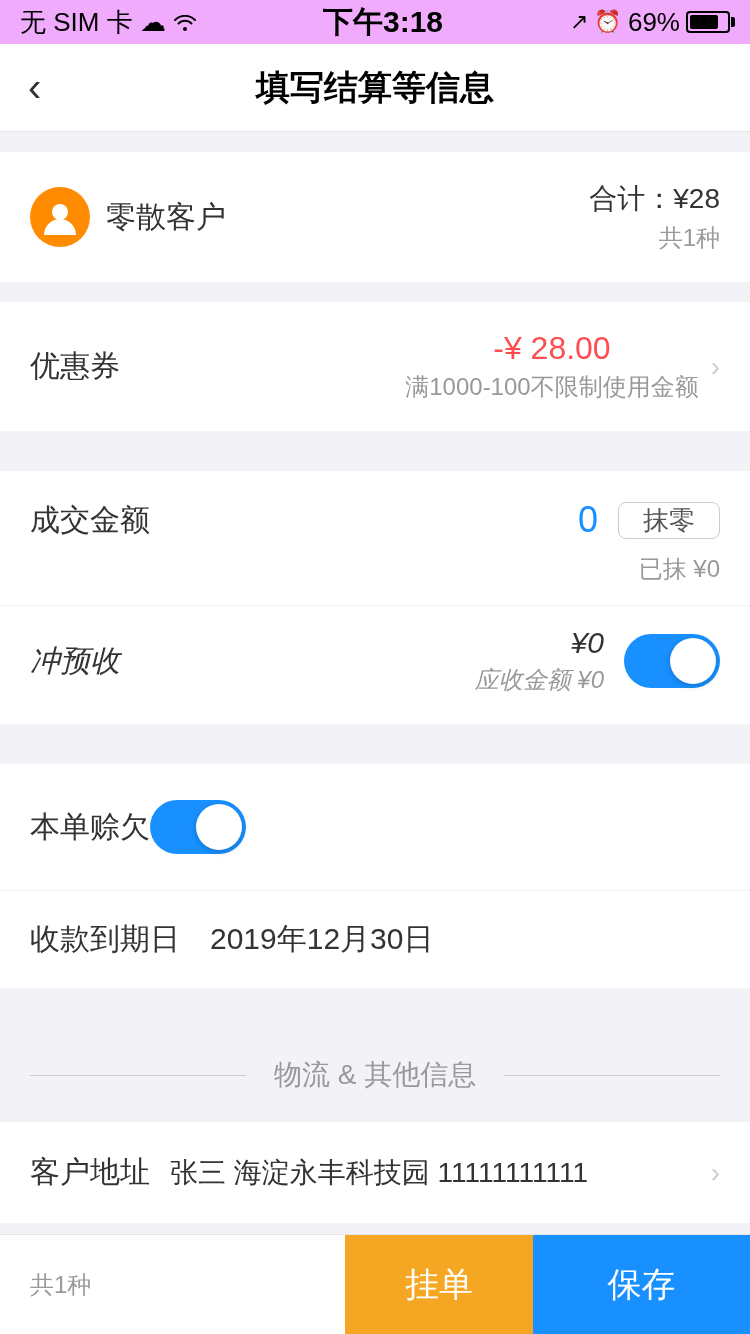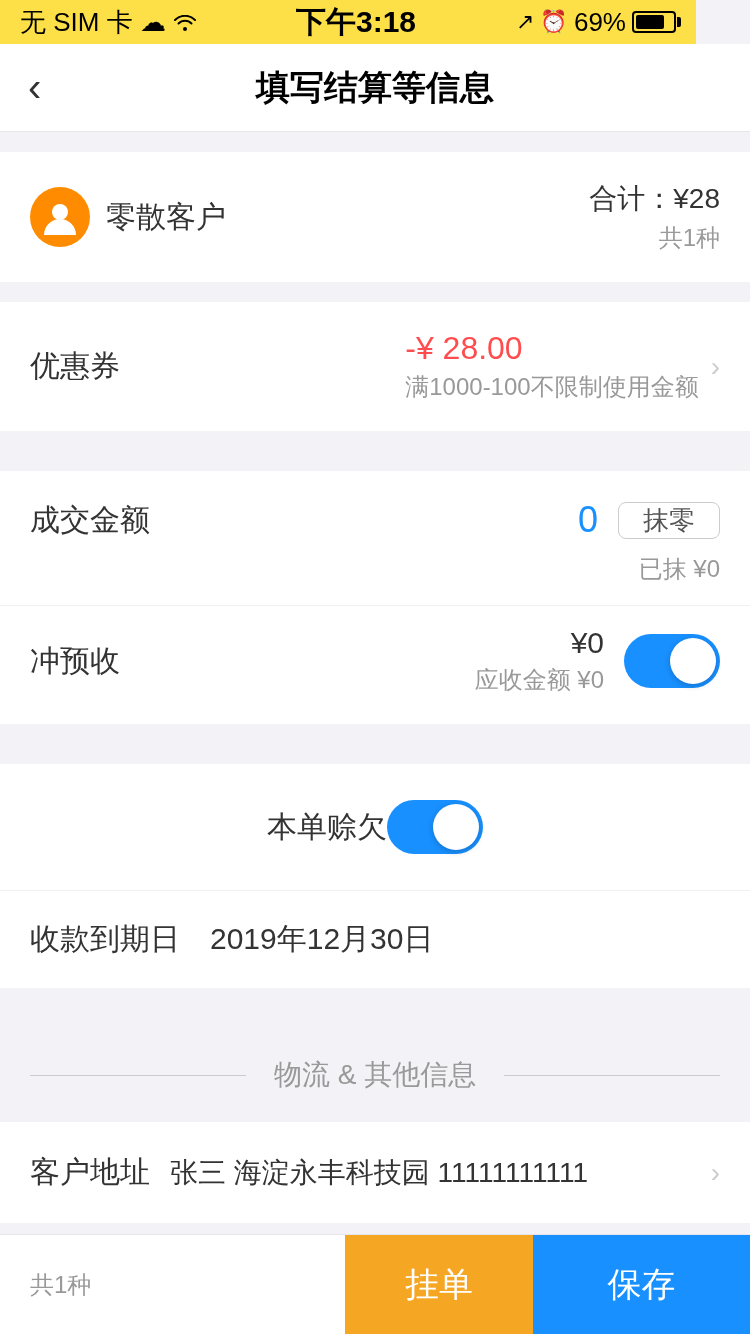--- a/index.html
+++ b/index.html
@@ -9,23 +9,23 @@
       min-height: 1334px;
       background: #f2f2f7;
       font-family: -apple-system, "PingFang SC", "Helvetica Neue", sans-serif;
       font-size: 28px;
       color: #333;
       position: relative;
     }
 
     
     .status-bar {
-      width: 696px;
+      width: 750px;
       height: 44px;
-      background: #fde047;
+      background: #f0abfc;
       display: flex;
       align-items: center;
       justify-content: space-between;
       padding: 0 20px;
       font-size: 26px;
       color: #000;
     }
     .status-left { display: flex; align-items: center; gap: 8px; }
     .status-center { font-size: 30px; font-weight: 600; }
     .status-right { display: flex; align-items: center; gap: 6px; font-size: 26px; }
@@ -103,21 +103,21 @@
     .row-item {
       display: flex;
       align-items: center;
       justify-content: space-between;
       padding: 28px 30px;
       background: #fff;
       border-top: 1px solid #f0f0f5;
     }
     .row-label { font-size: 30px; color: #333; }
     .row-right { display: flex; align-items: center; gap: 12px; }
-    .row-value-block { text-align: left; }
+    .row-value-block { text-align: center; }
     .discount-amount { font-size: 32px; color: #ff4d4f; font-weight: 500; }
     .discount-note { font-size: 24px; color: #999; margin-top: 4px; }
     .chevron-icon { font-size: 28px; color: #ccc; }
 
     
     .section-divider { height: 20px; background: #f2f2f7; }
 
     
     .transaction-row {
       display: flex;
@@ -150,20 +150,21 @@
     }
 
     
     .prereceive-row {
       display: flex;
       align-items: center;
       justify-content: space-between;
       padding: 20px 30px 28px 30px;
       background: #fff;
       border-top: 1px solid #f0f0f5;
+      font-style: italic;
     }
     .prereceive-label { font-size: 30px; color: #333; }
     .prereceive-values { text-align: right; }
     .prereceive-main { font-size: 30px; color: #333; }
     .prereceive-sub { font-size: 24px; color: #999; margin-top: 4px; }
 
     
     .toggle {
       width: 96px; height: 54px;
       border-radius: 27px;
@@ -178,21 +179,21 @@
       background: #fff;
       position: absolute;
       top: 4px; right: 4px;
       box-shadow: 0 2px 6px rgba(0,0,0,0.2);
     }
 
     
     .debt-row {
       display: flex;
       align-items: center;
-      justify-content: center;
+      justify-content: flex-start;
       padding: 36px 30px;
       background: #fff;
     }
     .debt-label { font-size: 30px; color: #333; }
 
     
     .duedate-row {
       display: flex;
       align-items: center;
       padding: 28px 30px;

